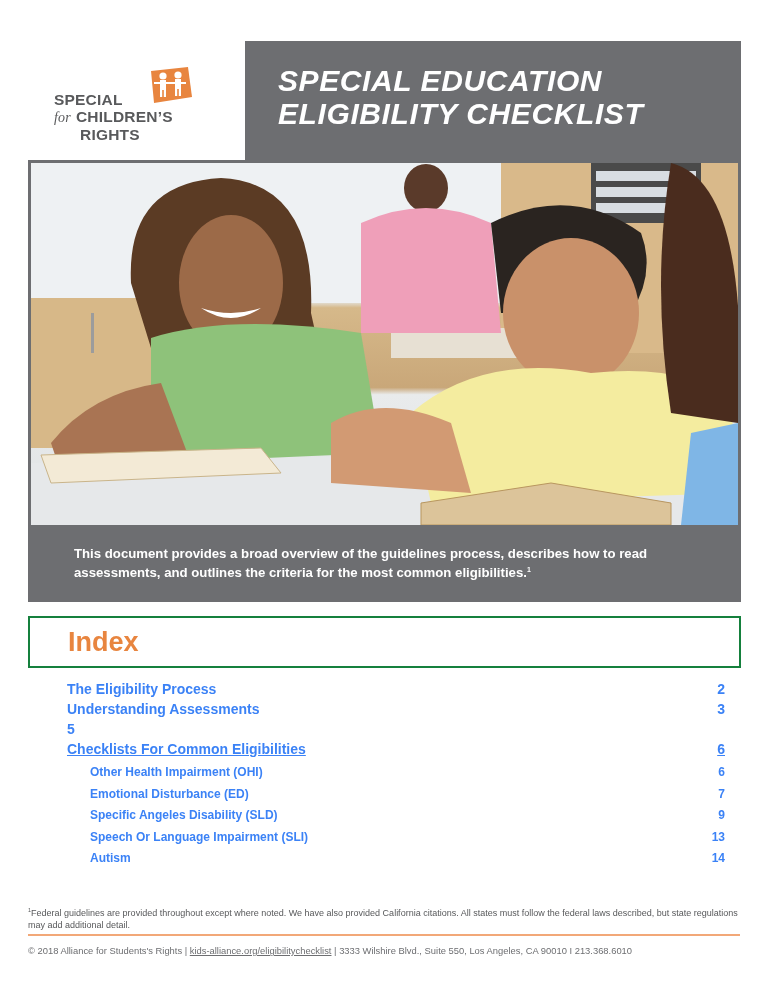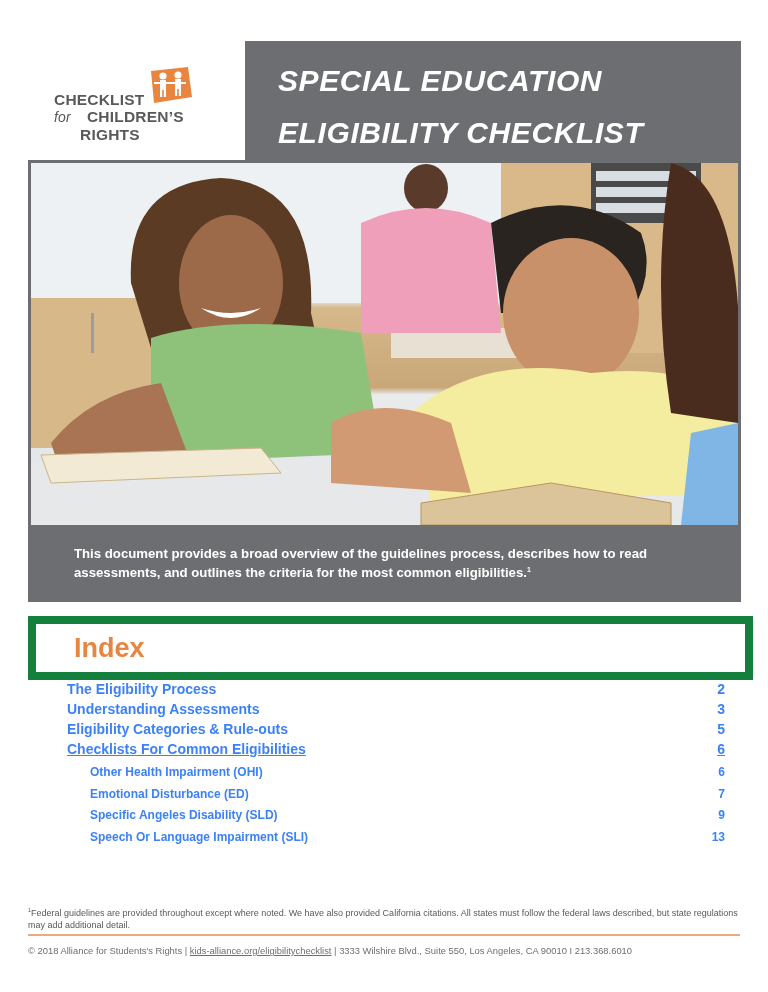--- a/index.html
+++ b/index.html
@@ -1,31 +1,31 @@
 <!DOCTYPE html>
 <html><head>
 <meta charset="utf-8">
 <style>
   html, body { margin:0; padding:0; background:#ffffff; }
   body { width:768px; height:992px; position:relative; overflow:hidden; font-family:"Liberation Sans", sans-serif; }
   .logo { position:absolute; left:30px; top:41px; width:215px; height:119px; background:#ffffff; }
   .logo-text { position:absolute; left:24px; top:50px; color:#58595b; font-weight:bold; font-size:15.5px; line-height:17px; letter-spacing:0.2px; }
-  .logo-text .for { font-family:Liberation Sans, sans-serif; font-style:italic; font-weight:normal; font-size:14px; margin-right:16px; }
+  .logo-text .for { font-family:Liberation Serif, serif; font-style:italic; font-weight:normal; font-size:14px; margin-right:5px; }
   .logo-mark { position:absolute; left:118px; top:26px; width:44px; height:36px; }
   .title-band { position:absolute; left:245px; top:41px; width:496px; height:121px; background:#6d6e71; }
   .title-band .t1, .title-band .t2 { position:absolute; left:33px; color:#ffffff; font-weight:bold; font-size:30px; letter-spacing:0.6px; line-height:36px; white-space:nowrap;font-style:italic; }
   .title-band .t1 { top:22px; }
-  .title-band .t2 { top:74px; }
+  .title-band .t2 { top:55px; }
   .frame { position:absolute; left:28px; top:160px; width:713px; height:442px; background:#6d6e71; }
   .photo { position:absolute; left:3px; top:3px; width:707px; height:362px; overflow:hidden;
     background: linear-gradient(180deg, #eef2f4 0%, #e6ebee 38%, #d6b98a 40%, #c9a779 62%, #e9ebec 64%, #dfe2e4 100%); }
   .photo svg { position:absolute; left:0; top:0; }
   .intro { position:absolute; left:46px; top:386px; width:640px; color:#ffffff; font-weight:bold; font-size:13.2px; line-height:16px; }
   .intro sup { font-size:7px; }
-  .index-box { position:absolute; left:28px; top:616px; width:709px; height:48px; border:8px solid #15803d; background:#fff; }
+  .index-box { position:absolute; left:28px; top:616px; width:709px; height:48px; border:2px solid #15803d; background:#fff; }
   .index-title { position:absolute; left:38px; top:8px; color:#e8853f; font-weight:bold; font-size:27px; line-height:32px; }
   .toc { position:absolute; left:67px; top:679px; width:658px; }
   .toc-row { display:flex; justify-content:space-between; align-items:baseline; color:#3b82f6; }
   .toc-row.main { font-weight:bold; font-size:14px; height:20px; line-height:20px; }
   .toc-row.sub { font-weight:bold; font-size:12px; height:21.5px; line-height:21.5px; padding-left:23px; }
   .toc-row .pg { font-weight:bold; }
   .footnote { position:absolute; left:28px; top:904px; width:710px; color:#58595b; font-size:9px; line-height:12px; }
   .footnote sup { font-size:5.5px; }
   .footer-rule { position:absolute; left:28px; top:934px; width:712px; height:2px; background:#f2a878; }
   .footer { position:absolute; left:28px; top:944px; width:712px; color:#6d6e71; font-size:9.4px; line-height:13px; white-space:nowrap; }
@@ -41,21 +41,21 @@
     <circle cx="30" cy="8" r="3.6" fill="#fff"></circle>
     <rect x="12" y="13" width="6" height="10" fill="#fff"></rect>
     <rect x="27" y="12" width="6" height="10" fill="#fff"></rect>
     <rect x="6" y="15" width="32" height="2" fill="#fff"></rect>
     <rect x="12" y="23" width="2.2" height="7" fill="#fff"></rect>
     <rect x="15.8" y="23" width="2.2" height="7" fill="#fff"></rect>
     <rect x="27" y="22" width="2.2" height="7" fill="#fff"></rect>
     <rect x="30.8" y="22" width="2.2" height="7" fill="#fff"></rect>
   </svg>
   <div class="logo-text">
-    <div>CHECKLIST</div>
+    <div>SPECIAL</div>
     <div><span class="for">for</span><span>CHILDREN’S</span></div>
     <div style="padding-left:26px;">RIGHTS</div>
   </div>
 </div>
 
 <div class="title-band">
   <div class="t1">SPECIAL EDUCATION</div>
   <div class="t2">ELIGIBILITY CHECKLIST</div>
 </div>
 
@@ -107,21 +107,20 @@
 <div class="toc">
   <div class="toc-row main">
       <span>The Eligibility Process</span>
       <span class="pg">2</span>
     </div>
   <div class="toc-row main">
       <span>Understanding Assessments</span>
       <span class="pg">3</span>
     </div>
   <div class="toc-row main">
-      <span>Eligibility Categories &amp; Rule-outs</span>
       <span class="pg">5</span>
     </div>
   <div class="toc-row main" style="margin-bottom:3px;text-decoration:underline;">
       <span>Checklists For Common Eligibilities</span>
       <span class="pg">6</span>
     </div>
   <div class="toc-row sub">
       <span>Other Health Impairment (OHI)</span>
       <span class="pg">6</span>
     </div>
@@ -130,19 +129,23 @@
       <span class="pg">7</span>
     </div>
   <div class="toc-row sub">
       <span>Specific Angeles Disability (SLD)</span>
       <span class="pg">9</span>
     </div>
   <div class="toc-row sub">
       <span>Speech Or Language Impairment (SLI)</span>
       <span class="pg">13</span>
     </div>
+  <div class="toc-row sub">
+      <span>Autism</span>
+      <span class="pg">14</span>
+    </div>
 </div>
 
 <div class="footnote"><sup>1</sup><span>Federal guidelines are provided throughout except where noted.  We have also provided California citations.  All states must follow the federal laws described, but state regulations may add additional detail.</span></div>
 
 <div class="footer-rule"></div>
 
 <div class="footer"><span>© 2018 Alliance for Students's Rights | </span><a>kids-alliance.org/eligibilitychecklist</a><span> | 3333 Wilshire Blvd., Suite 550, Los Angeles, CA 90010  I  213.368.6010</span></div>
 
 </body></html>

